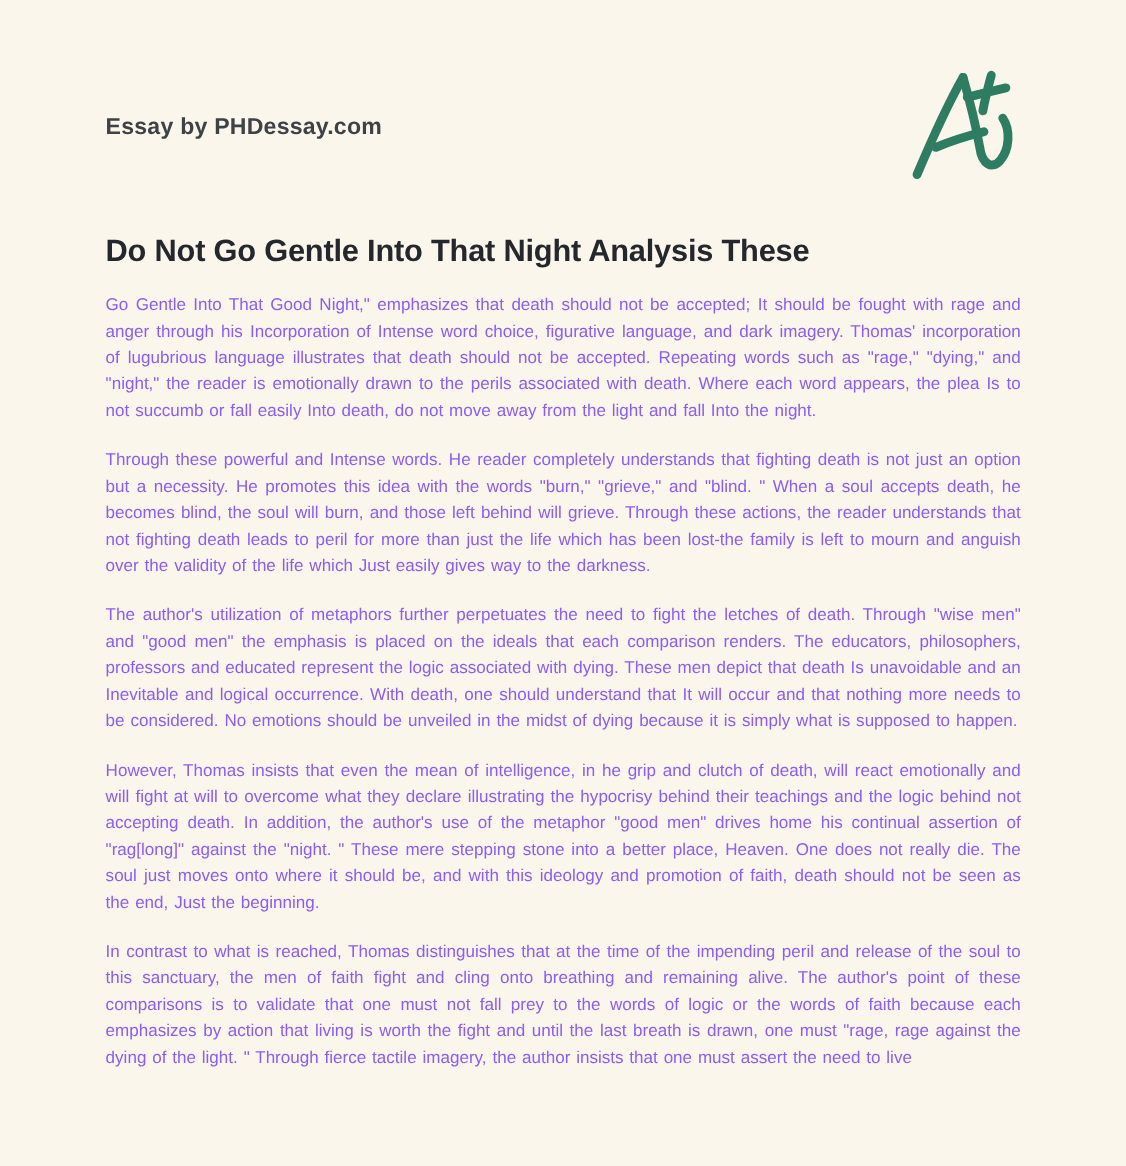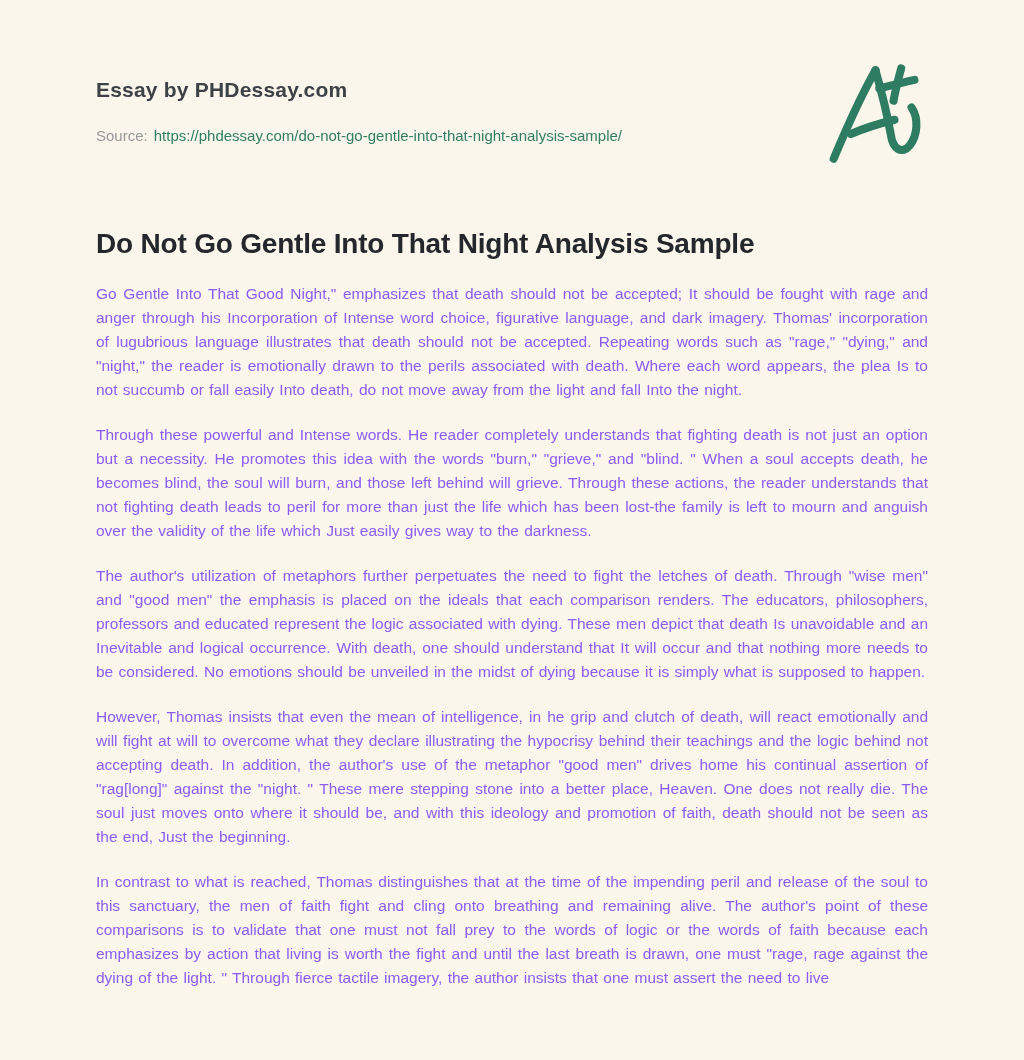--- a/index.html
+++ b/index.html
@@ -6,21 +6,21 @@
   html, body { width: 1024px; }
   body {
     width: 1024px;
     height: 1060px;
     overflow: hidden;
     background: #fbf6ec;
     font-family: "Liberation Sans", "DejaVu Sans", sans-serif;
     position: relative;
   }
   .page {
-    padding: 78px 96px 0 96px;
+    padding: 104px 96px 0 96px;
     position: relative;
   }
   .byline {
     font-size: 21px;
     font-weight: 700;
     color: #3d4247;
     letter-spacing: 0.2px;
     margin-bottom: 25px;
   }
   .source-line {
@@ -62,40 +62,37 @@
     word-spacing: 1px;
   }
 </style>
 </head>
 <body>
 
 <div class="page">
 
   <div class="byline">Essay by PHDessay.com</div>
 
-  <div class="source-line">
-    <span class="source-label">Source:</span><a href="#">https://phdessay.com/do-not-go-gentle-into-that-night-analysis-sample/</a>
-  </div>
 
   <div class="logo">
     <svg viewBox="0 0 120 120" width="114" height="114" fill="none" stroke="#2e7d63" stroke-width="8.5" stroke-linecap="round">
 
       <path d="M6,106 C22,68 38,34 50,13"></path>
 
       <path d="M50,13 C56,34 62,58 66,80 C68,96 78,102 86,92 C94,82 96,64 88,52"></path>
 
       <path d="M24,80 C40,73 58,68 70,65"></path>
 
       <path d="M54,32 C66,29 78,26 91,23"></path>
 
       <path d="M77,11 C74,22 71,33 69,45"></path>
     </svg>
   </div>
 
-  <h1 class="title">Do Not Go Gentle Into That Night Analysis Sample</h1>
+  <h1 class="title">Do Not Go Gentle Into That Night Analysis These</h1>
 
   <div class="content">
     <p>Go Gentle Into That Good Night," emphasizes that death should not be accepted; It should be fought with rage and anger through his Incorporation of Intense word choice, figurative language, and dark imagery. Thomas' incorporation of lugubrious language illustrates that death should not be accepted. Repeating words such as "rage," "dying," and "night," the reader is emotionally drawn to the perils associated with death. Where each word appears, the plea Is to not succumb or fall easily Into death, do not move away from the light and fall Into the night.</p>
     <p>Through these powerful and Intense words. He reader completely understands that fighting death is not just an option but a necessity. He promotes this idea with the words "burn," "grieve," and "blind. " When a soul accepts death, he becomes blind, the soul will burn, and those left behind will grieve. Through these actions, the reader understands that not fighting death leads to peril for more than just the life which has been lost-the family is left to mourn and anguish over the validity of the life which Just easily gives way to the darkness.</p>
     <p>The author's utilization of metaphors further perpetuates the need to fight the letches of death. Through "wise men" and "good men" the emphasis is placed on the ideals that each comparison renders. The educators, philosophers, professors and educated represent the logic associated with dying. These men depict that death Is unavoidable and an Inevitable and logical occurrence. With death, one should understand that It will occur and that nothing more needs to be considered. No emotions should be unveiled in the midst of dying because it is simply what is supposed to happen.</p>
     <p>However, Thomas insists that even the mean of intelligence, in he grip and clutch of death, will react emotionally and will fight at will to overcome what they declare illustrating the hypocrisy behind their teachings and the logic behind not accepting death. In addition, the author's use of the metaphor "good men" drives home his continual assertion of "rag[long]" against the "night. " These mere stepping stone into a better place, Heaven. One does not really die. The soul just moves onto where it should be, and with this ideology and promotion of faith, death should not be seen as the end, Just the beginning.</p>
     <p>In contrast to what is reached, Thomas distinguishes that at the time of the impending peril and release of the soul to this sanctuary, the men of faith fight and cling onto breathing and remaining alive. The author's point of these comparisons is to validate that one must not fall prey to the words of logic or the words of faith because each emphasizes by action that living is worth the fight and until the last breath is drawn, one must "rage, rage against the dying of the light. " Through fierce tactile imagery, the author insists that one must assert the need to live</p>
   </div>
 
 </div>

